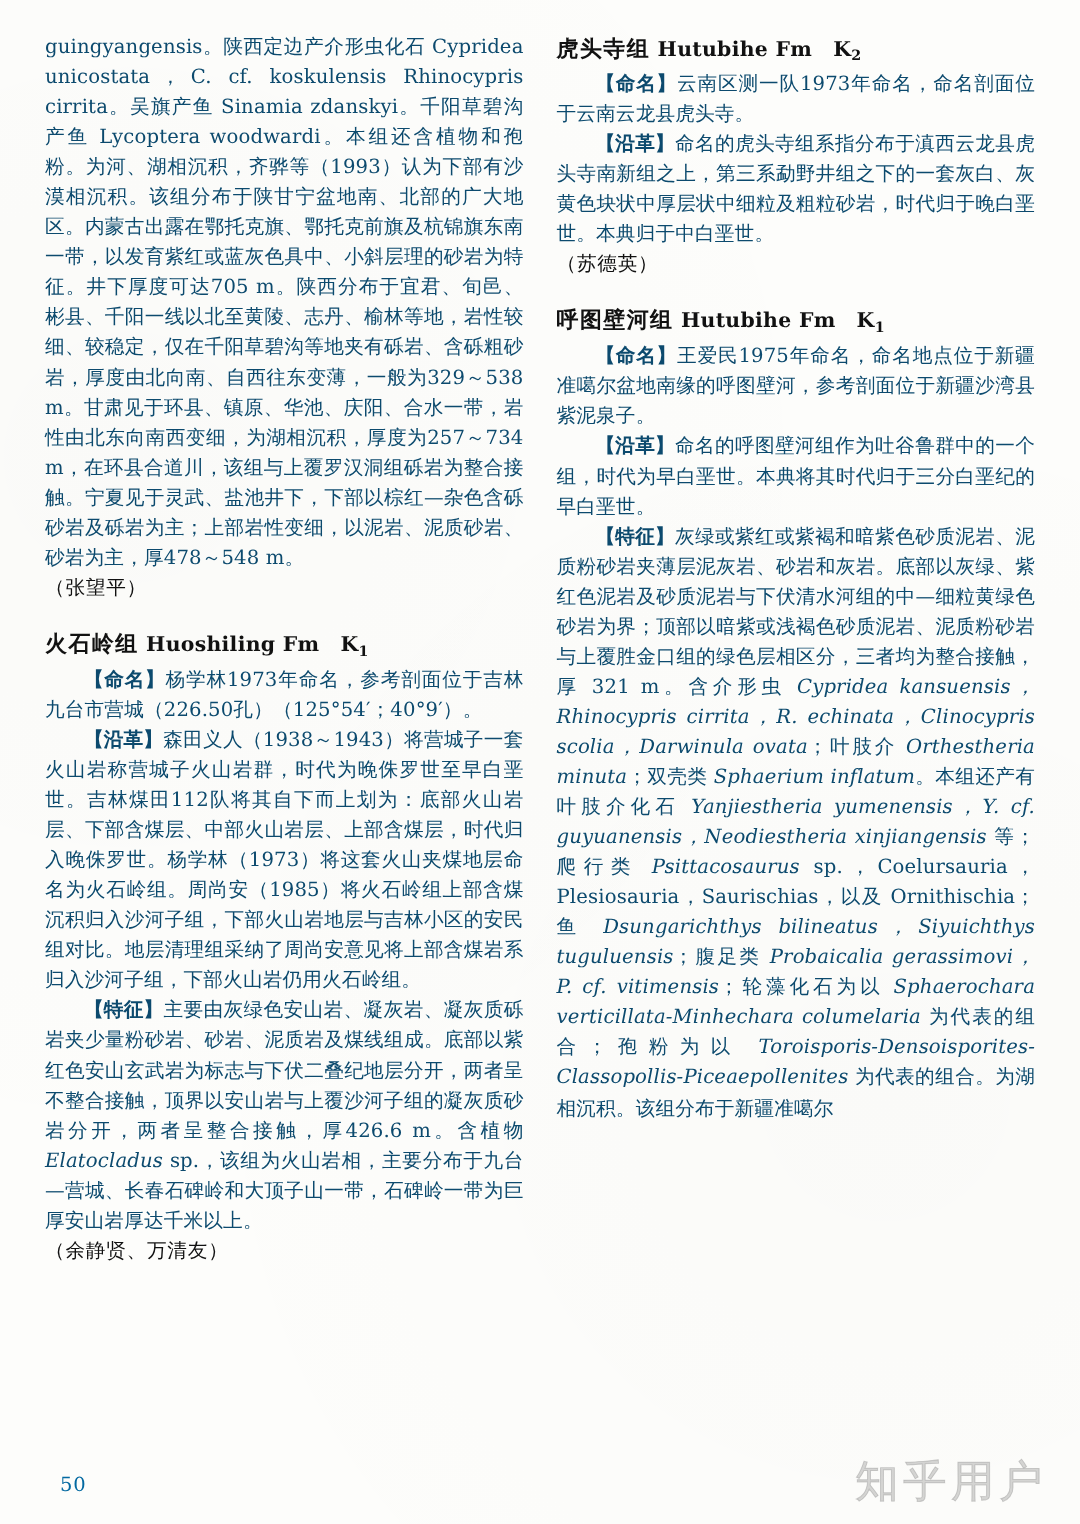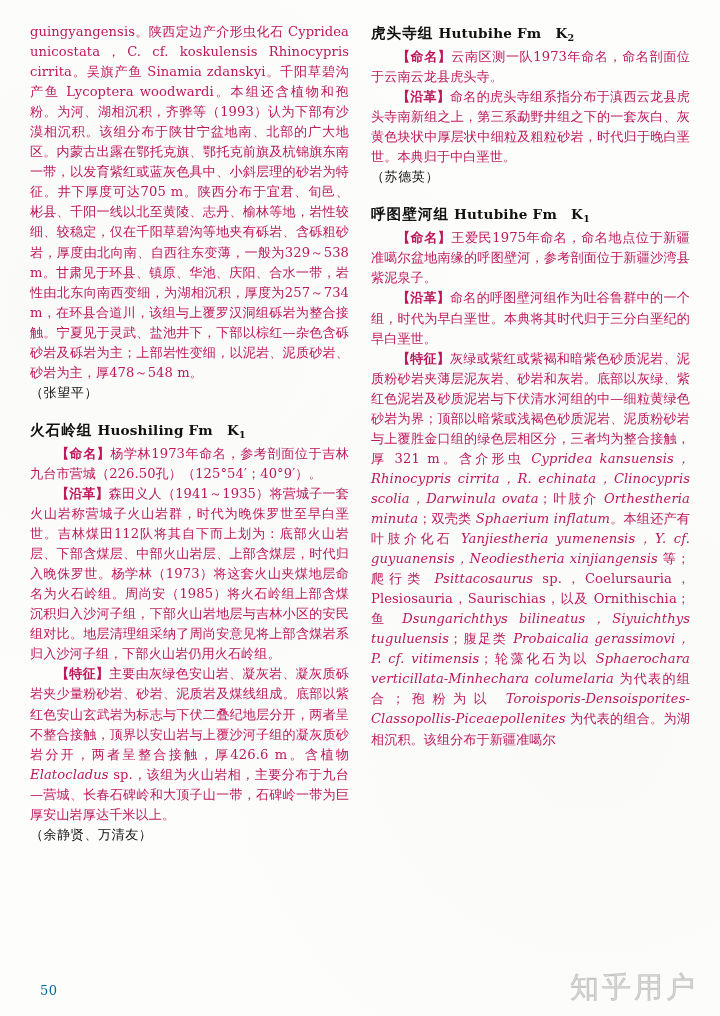--- a/index.html
+++ b/index.html
@@ -38,21 +38,21 @@
   }
 
   
   p.body-text {
     margin: 0;
     font-size: 13.1px;
     line-height: 20.05px;
     text-align: justify;
     text-justify: inter-ideograph;
     letter-spacing: 0.1px;
-    color: #be185d;
+    color: #0c4a6e;
     font-family: "DejaVu Serif", "Liberation Serif", serif;
     text-indent: 0;
   }
   p.indent {
     text-indent: 26px;
   }
 
   .entry-title {
     margin: 0;
     padding-top: 16px;
@@ -151,21 +151,21 @@
       <p class="body-text">guingyangensis。陕西定边产介形虫化石 Cypridea unicostata，C. cf. koskulensis Rhinocypris cirrita。吴旗产鱼 Sinamia zdanskyi。千阳草碧沟产鱼 Lycoptera woodwardi。本组还含植物和孢粉。为河、湖相沉积，齐骅等（1993）认为下部有沙漠相沉积。该组分布于陕甘宁盆地南、北部的广大地区。内蒙古出露在鄂托克旗、鄂托克前旗及杭锦旗东南一带，以发育紫红或蓝灰色具中、小斜层理的砂岩为特征。井下厚度可达705 m。陕西分布于宜君、旬邑、彬县、千阳一线以北至黄陵、志丹、榆林等地，岩性较细、较稳定，仅在千阳草碧沟等地夹有砾岩、含砾粗砂岩，厚度由北向南、自西往东变薄，一般为329～538 m。甘肃见于环县、镇原、华池、庆阳、合水一带，岩性由北东向南西变细，为湖相沉积，厚度为257～734 m，在环县合道川，该组与上覆罗汉洞组砾岩为整合接触。宁夏见于灵武、盐池井下，下部以棕红—杂色含砾砂岩及砾岩为主；上部岩性变细，以泥岩、泥质砂岩、砂岩为主，厚478～548 m。</p>
 
       <p class="author-line">（张望平）</p>
 
       <h2 class="entry-title">
         <span class="cn">火石岭组</span><span class="latin">Huoshiling Fm</span><span class="age"><span>K</span><sub>1</sub></span>
       </h2>
 
       <p class="body-text indent"><span class="tag">【命名】</span><span>杨学林1973年命名，参考剖面位于吉林九台市营城（226.50孔）（125°54′；40°9′）。</span></p>
 
-      <p class="body-text indent"><span class="tag">【沿革】</span><span>森田义人（1941～1935）将营城子一套火山岩称营城子火山岩群，时代为晚侏罗世至早白垩世。吉林煤田112队将其自下而上划为：底部火山岩层、下部含煤层、中部火山岩层、上部含煤层，时代归入晚侏罗世。杨学林（1973）将这套火山夹煤地层命名为火石岭组。周尚安（1985）将火石岭组上部含煤沉积归入沙河子组，下部火山岩地层与吉林小区的安民组对比。地层清理组采纳了周尚安意见将上部含煤岩系归入沙河子组，下部火山岩仍用火石岭组。</span></p>
+      <p class="body-text indent"><span class="tag">【沿革】</span><span>森田义人（1938～1943）将营城子一套火山岩称营城子火山岩群，时代为晚侏罗世至早白垩世。吉林煤田112队将其自下而上划为：底部火山岩层、下部含煤层、中部火山岩层、上部含煤层，时代归入晚侏罗世。杨学林（1973）将这套火山夹煤地层命名为火石岭组。周尚安（1985）将火石岭组上部含煤沉积归入沙河子组，下部火山岩地层与吉林小区的安民组对比。地层清理组采纳了周尚安意见将上部含煤岩系归入沙河子组，下部火山岩仍用火石岭组。</span></p>
 
       <p class="body-text indent"><span class="tag">【特征】</span><span>主要由灰绿色安山岩、凝灰岩、凝灰质砾岩夹少量粉砂岩、砂岩、泥质岩及煤线组成。底部以紫红色安山玄武岩为标志与下伏二叠纪地层分开，两者呈不整合接触，顶界以安山岩与上覆沙河子组的凝灰质砂岩分开，两者呈整合接触，厚426.6 m。含植物 </span><span class="sci">Elatocladus</span><span> sp.，该组为火山岩相，主要分布于九台—营城、长春石碑岭和大顶子山一带，石碑岭一带为巨厚安山岩厚达千米以上。</span></p>
 
       <p class="author-line">（余静贤、万清友）</p>
     </div>
 
     <div class="col">
 
       <h2 class="entry-title" style="padding-top:0">
         <span class="cn">虎头寺组</span><span class="latin">Hutubihe Fm</span><span class="age"><span>K</span><sub>2</sub></span>

